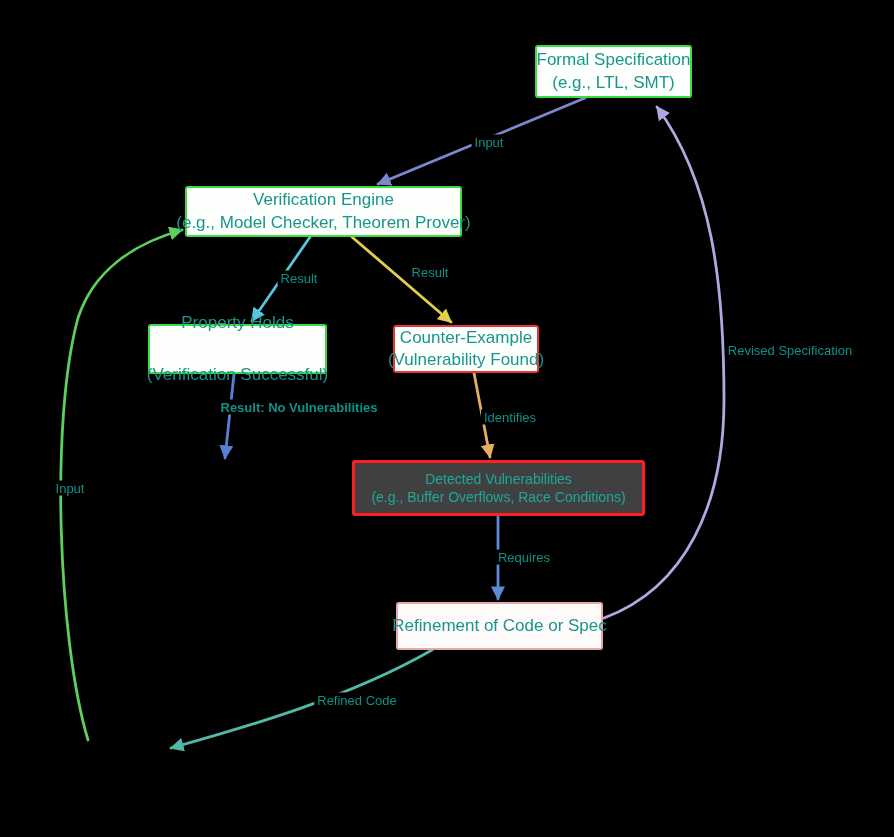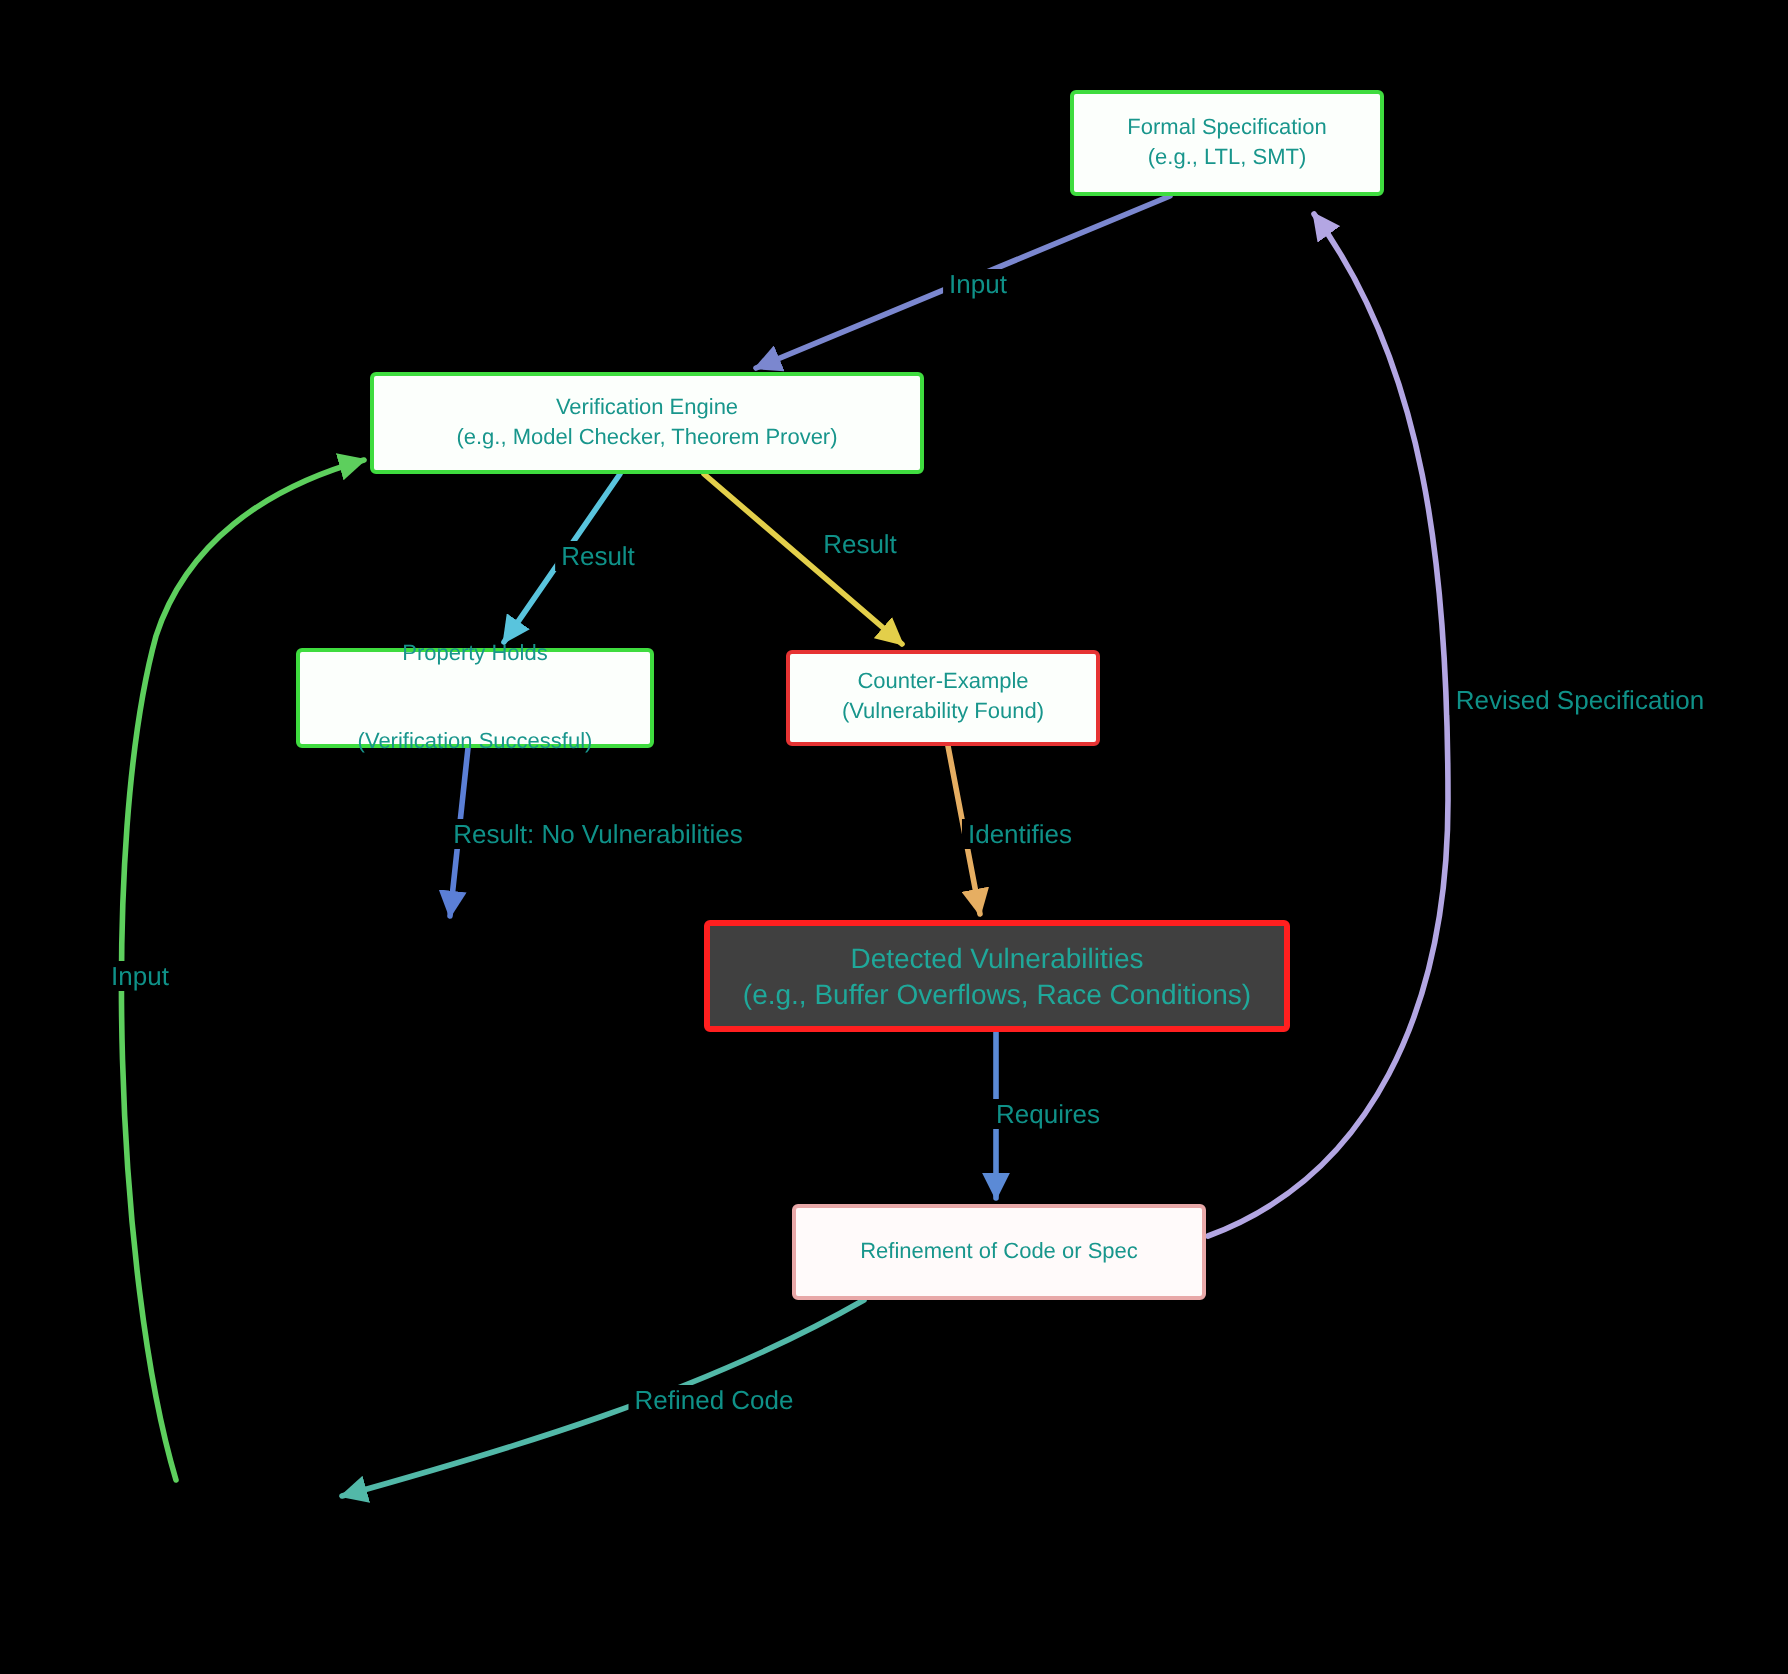--- a/index.html
+++ b/index.html
@@ -6,46 +6,46 @@
   .canvas{
     position:relative;width:894px;height:837px;background:#000;
     font-family:"Liberation Sans",sans-serif;overflow:hidden;
   }
   svg.edges{position:absolute;left:0;top:0;}
   path.edge{fill:none;stroke-width:2.8;stroke-linecap:round;}
 
   .node{
     position:absolute;display:flex;flex-direction:column;align-items:center;justify-content:center;
     text-align:center;border:2px solid #404040;border-radius:3px;background:#fcfffc;color:#18968c;
-    font-size:11px;line-height:1.32;box-sizing:border-box;padding:2px 6px;white-space:nowrap;
+    font-size:17px;line-height:1.32;box-sizing:border-box;padding:2px 6px;white-space:nowrap;
   }
   .node span:empty{display:none;}
   .green{border-color:#3fdc3f;}
   .palegreen{border-color:#b5e6b5;}
   .red{border-color:#e63333;}
   .darkred{border-color:#ff1f1f;background:#404040;color:#1fa89a;border-width:3px;}
   .pink{border-color:#e8a8a8;background:#fffafa;}
 
   .n-fs{left:535px;top:45px;width:157px;height:53px;}
   .n-ve{left:185px;top:186px;width:277px;height:51px;}
   .n-ph{left:148px;top:324px;width:179px;height:50px;gap:29px;}
-  .n-ce{left:393px;top:325px;width:157px;height:48px;}
+  .n-ce{left:393px;top:325px;width:146px;height:48px;}
   .n-vo{left:139px;top:461px;width:163px;height:52px;}
   .n-dv{left:352px;top:460px;width:293px;height:56px;font-size:14px;}
   .n-rf{left:396px;top:602px;width:207px;height:48px;}
   .n-sc{left:44px;top:741px;width:120px;height:50px;}
 
   .edge-label{
     position:absolute;transform:translate(-50%,-50%);
     color:#0f9188;font-size:13px;background:#000;padding:0 3px;white-space:nowrap;
   }
   .l-0{left:489px;top:142px;}
   .l-1{left:299px;top:278px;}
   .l-2{left:430px;top:272px;}
-  .l-3{left:299px;top:417px;}
+  .l-3{left:299px;top:407px;font-weight:bold;}
   .l-4{left:510px;top:417px;}
   .l-5{left:524px;top:557px;}
   .l-6{left:357px;top:700px;text-align:right;}
   .l-7{left:70px;top:488px;}
   .l-8{left:790px;top:350px;}
 </style>
 </head>
 <body>
 
 <div class="canvas">

